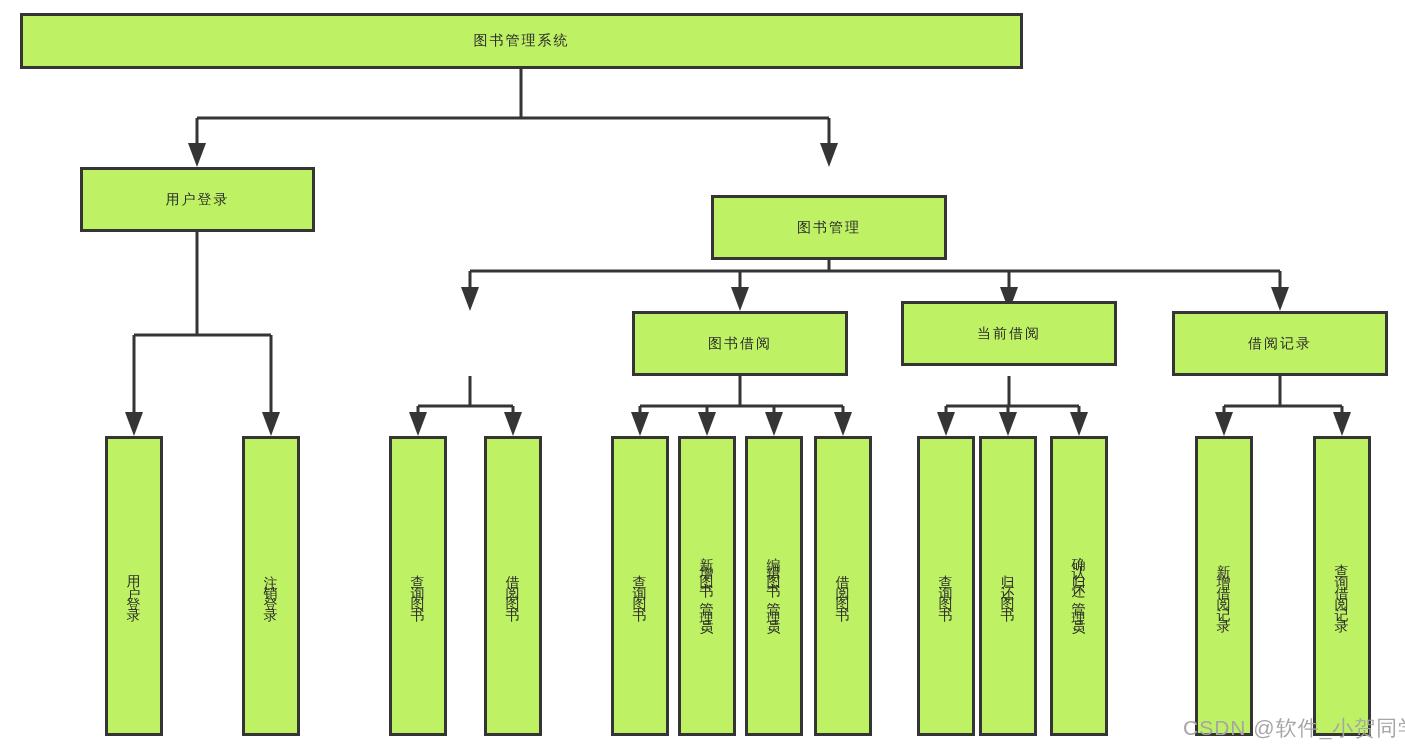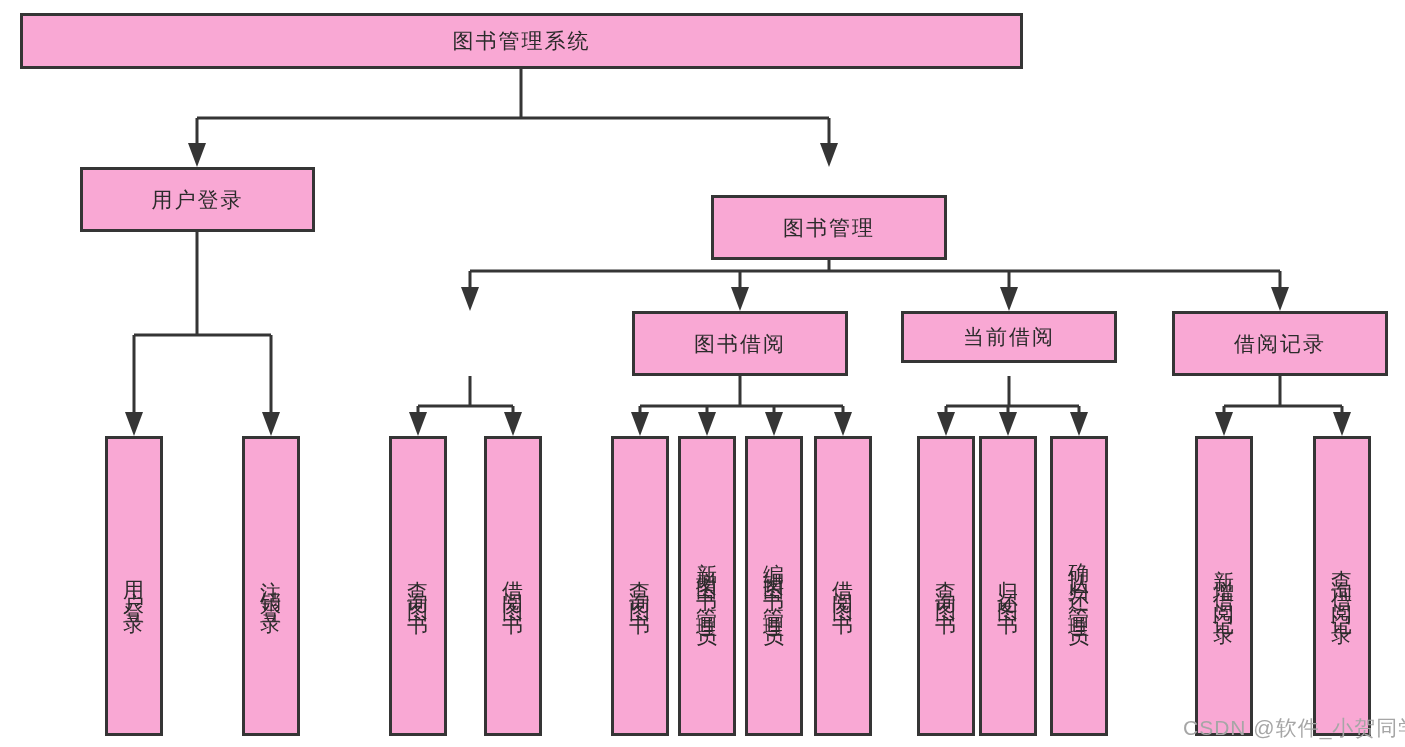--- a/index.html
+++ b/index.html
@@ -4,23 +4,23 @@
 <style>
   html,body { margin:0; padding:0; background:#ffffff; }
   .stage {
     position:relative; width:1405px; height:747px; background:#ffffff;
     font-family:"Liberation Sans","DejaVu Sans",sans-serif;
     color:#2b2b2b; overflow:hidden;
   }
   .wires { position:absolute; left:0; top:0; }
   .box {
     position:absolute; box-sizing:border-box;
-    border:3px solid #353535; background:#f9a8d4;
+    border:3px solid #353535; background:#bef264;
     display:flex; align-items:center; justify-content:center;
-    font-size:21px; letter-spacing:2px; text-align:center;
+    font-size:14px; letter-spacing:2px; text-align:center;
     z-index:1;
   }
   .leaf .vtext {
     writing-mode:vertical-lr; text-orientation:mixed;
     letter-spacing:11px; line-height:1;
   }
   .leaf.long .vtext { letter-spacing:9px; }
   .watermark {
     position:absolute; z-index:3; font-size:21px; letter-spacing:1px;
     color:#a6a6a6; white-space:nowrap;
@@ -77,21 +77,21 @@
   <div class="box" style="left:80px; top:167px; width:235px; height:65px;">
     <span>用户登录</span>
   </div>
   <div class="box" style="left:711px; top:167px; width:236px; height:65px;margin-top:28px;">
     <span>图书管理</span>
   </div>
 
   <div class="box" style="left:632px; top:311px; width:216px; height:65px;">
     <span>图书借阅</span>
   </div>
-  <div class="box" style="left:901px; top:311px; width:216px; height:52px;">
+  <div class="box" style="left:901px; top:301px; width:216px; height:65px;">
     <span>当前借阅</span>
   </div>
   <div class="box" style="left:1172px; top:311px; width:216px; height:65px;align-items:center;">
     <span>借阅记录</span>
   </div>
 
   <div class="box leaf" style="left:105px; top:436px; width:58px; height:300px;">
     <span class="vtext">用户登录</span>
   </div>
   <div class="box leaf" style="left:242px; top:436px; width:58px; height:300px;">

